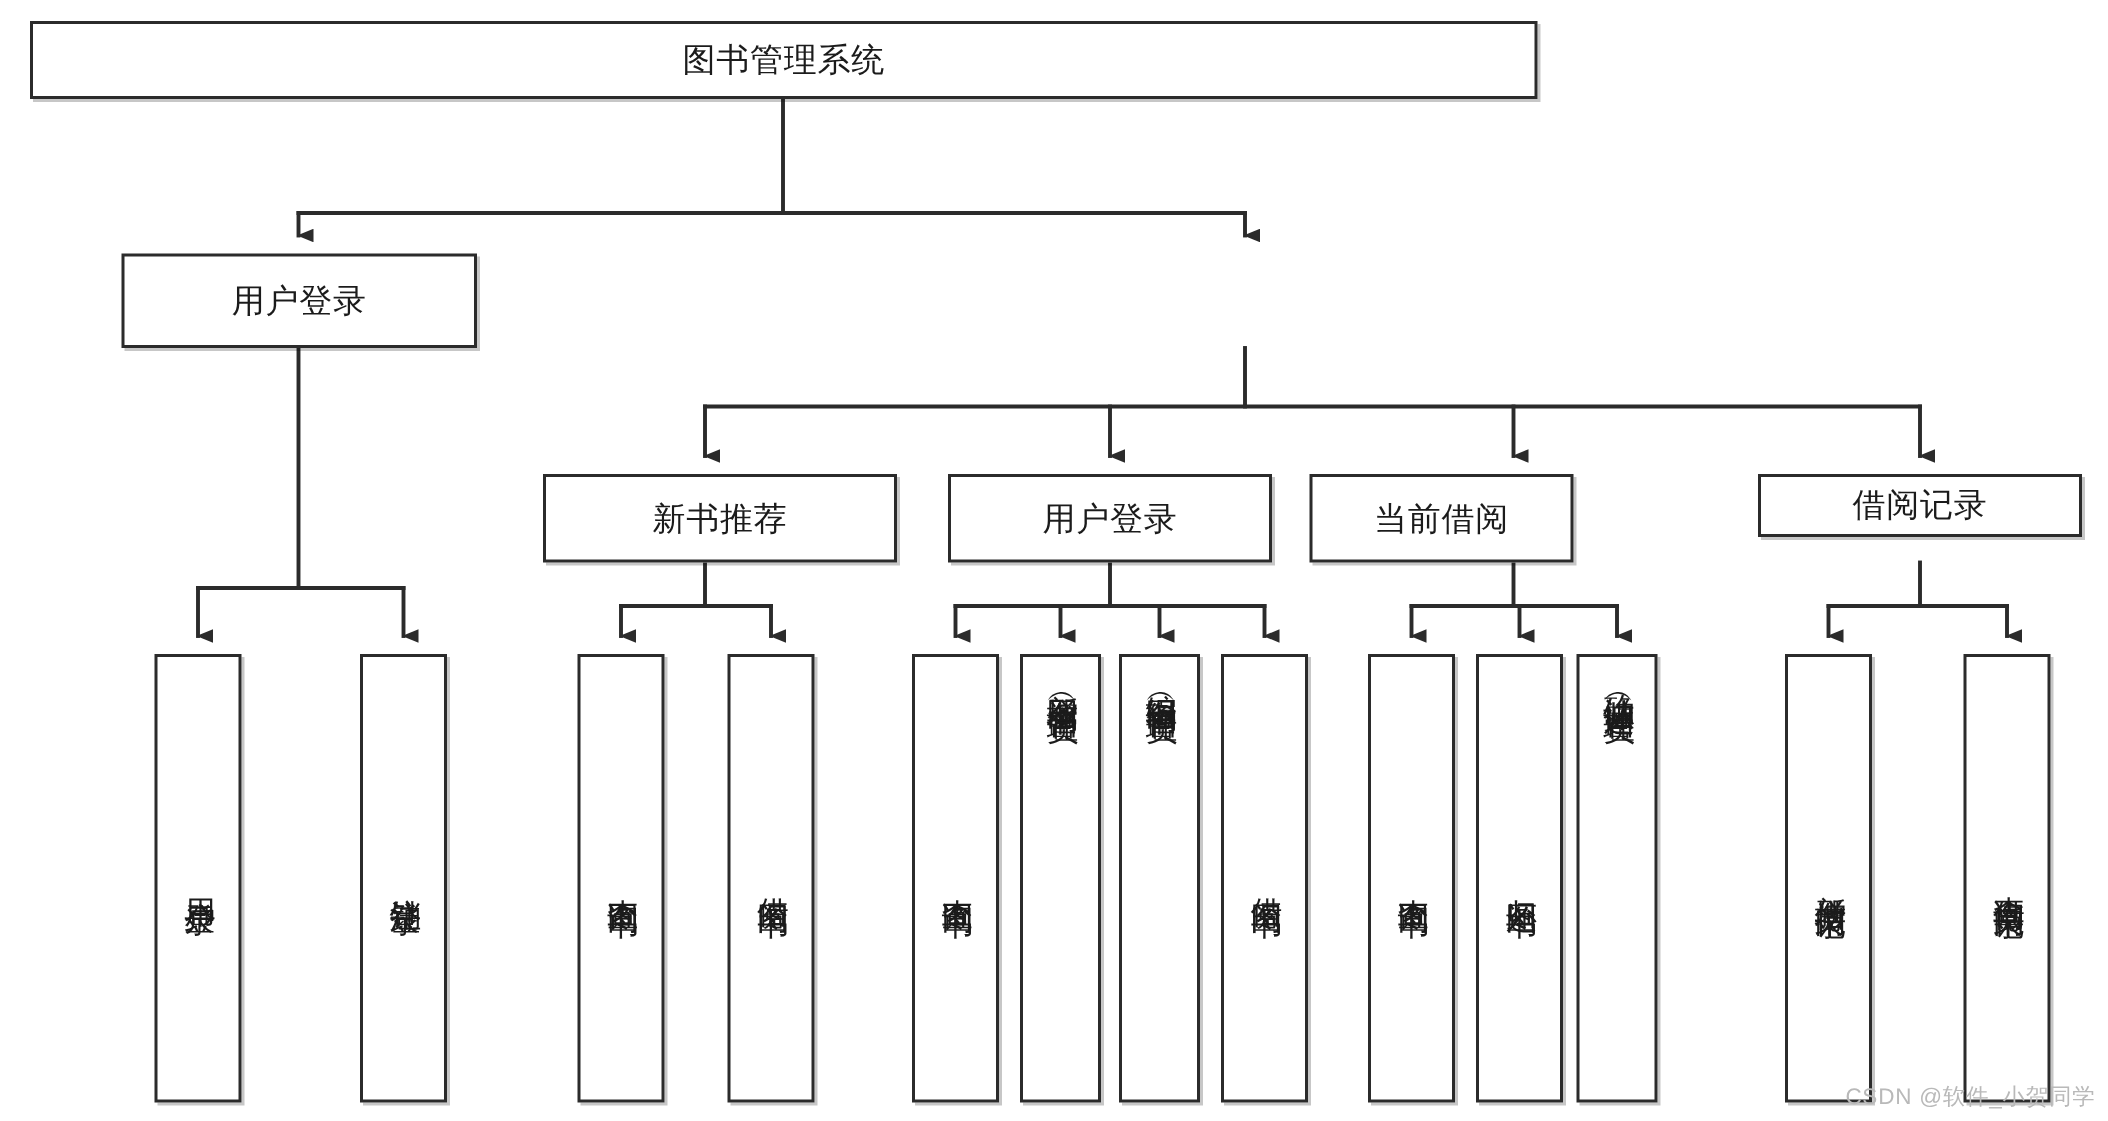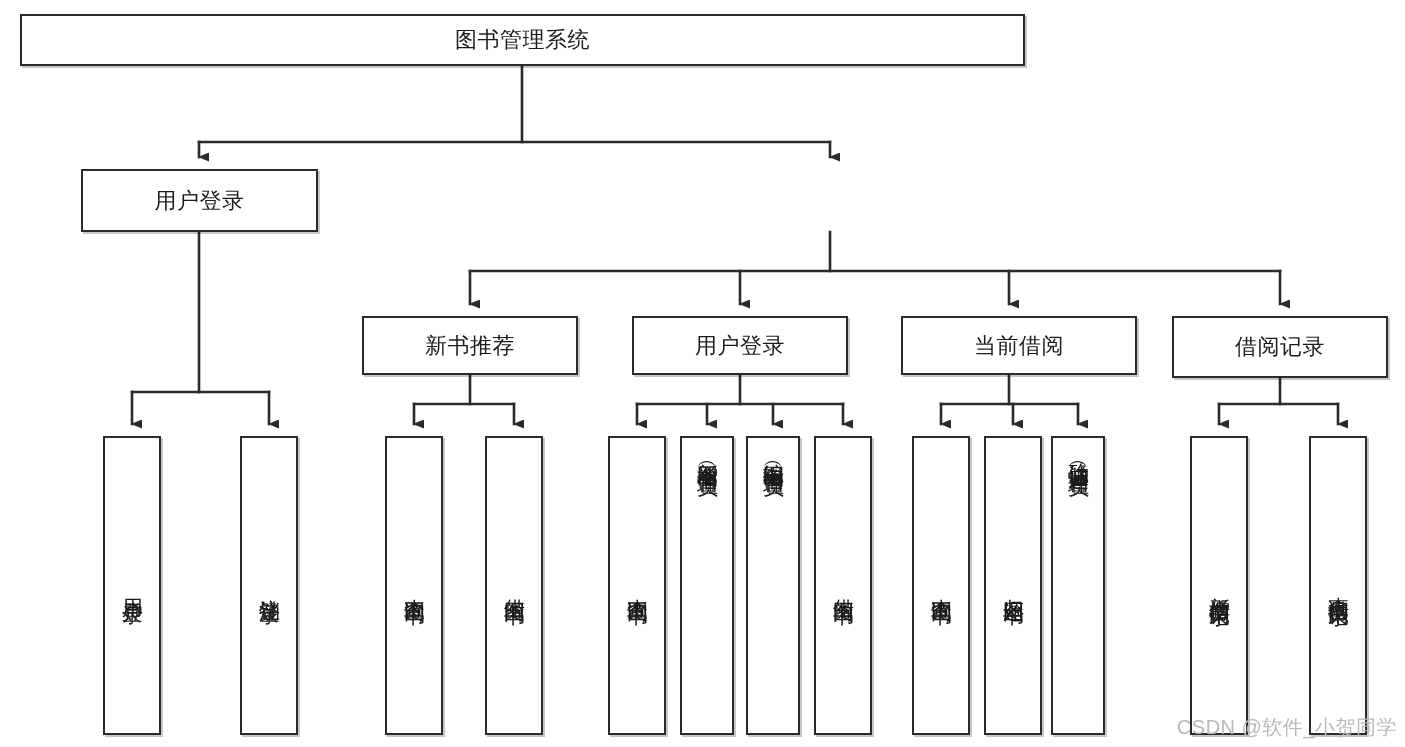--- a/index.html
+++ b/index.html
@@ -60,21 +60,21 @@
   }
   .node-box.vertical.center-v {
     align-items: center;
     padding-top: 0;
   }
   #watermark {
     position: absolute;
     right: 8px;
     bottom: 6px;
     color: #b9b9b9;
-    font-size: 20px;
+    font-size: 15px;
     letter-spacing: 0.5px;
     white-space: nowrap;
     pointer-events: none;
   }
 </style>
 </head>
 <body>
 
 <div id="diagram-root">
 
@@ -129,30 +129,30 @@
   </svg>
 
   <div class="node-box horizontal" style="left:20px; top:14px; width:1005px; height:52px;">
     <span class="node-label">图书管理系统</span>
   </div>
 
   <div class="node-box horizontal" style="left:81px; top:169px; width:237px; height:63px;">
     <span class="node-label">用户登录</span>
   </div>
 
-  <div class="node-box horizontal" style="left:362px; top:316px; width:216px; height:59px;">
+  <div class="node-box horizontal" style="left:362px; top:316px; width:236px; height:59px;">
     <span class="node-label">新书推荐</span>
   </div>
   <div class="node-box horizontal" style="left:632px; top:316px; width:216px; height:59px;">
     <span class="node-label">用户登录</span>
   </div>
-  <div class="node-box horizontal" style="left:901px; top:316px; width:236px; height:59px;">
+  <div class="node-box horizontal" style="left:873px; top:316px; width:176px; height:59px;">
     <span class="node-label">当前借阅</span>
   </div>
-  <div class="node-box horizontal" style="left:1172px; top:316px; width:216px; height:62px;">
+  <div class="node-box horizontal" style="left:1172px; top:316px; width:216px; height:42px;">
     <span class="node-label">借阅记录</span>
   </div>
 
   <div class="node-box vertical center-v" style="left:103px; top:436px; width:58px; height:299px;">
     <span class="node-label">用户登录</span>
   </div>
   <div class="node-box vertical center-v" style="left:240px; top:436px; width:58px; height:299px;">
     <span class="node-label">注销登录</span>
   </div>
   <div class="node-box vertical center-v" style="left:385px; top:436px; width:58px; height:299px;">

